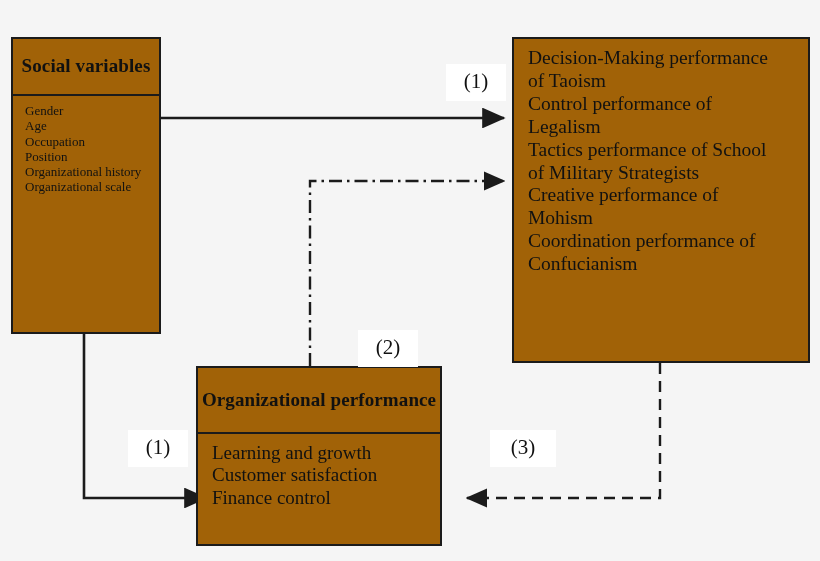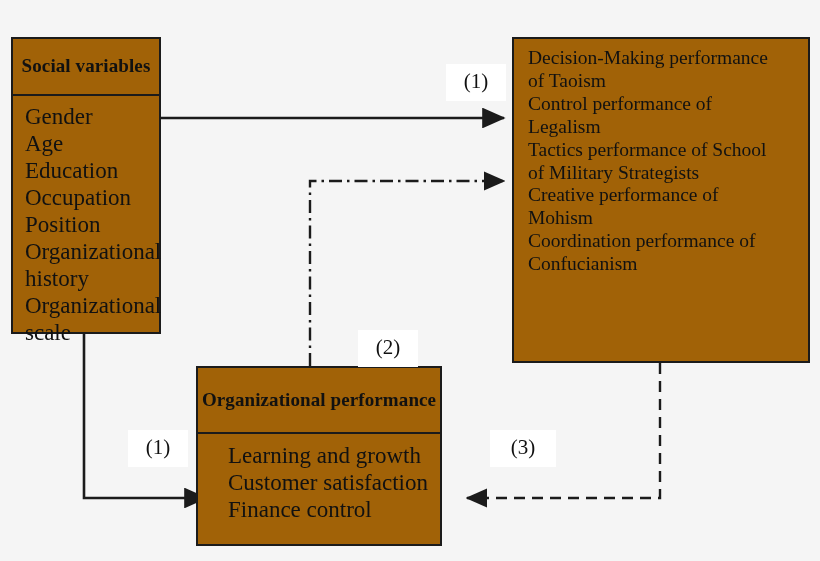--- a/index.html
+++ b/index.html
@@ -65,21 +65,21 @@
     top: 37px;
     width: 150px;
     height: 297px;
   }
   #box-social-variables .node-header {
     height: 57px;
     font-size: 19px;
   }
   #box-social-variables .node-body {
     padding: 7px 0 0 12px;
-    font-size: 23px;
+    font-size: 13px;
   }
 
   
   #box-c-theory {
     left: 512px;
     top: 37px;
     width: 298px;
     height: 326px;
   }
   #box-c-theory .node-header {
@@ -97,22 +97,22 @@
     left: 196px;
     top: 366px;
     width: 246px;
     height: 180px;
   }
   #box-org-performance .node-header {
     height: 66px;
     font-size: 19px;
   }
   #box-org-performance .node-body {
-    padding: 8px 0 0 30px;
-    font-size: 23px;
+    padding: 8px 0 0 14px;
+    font-size: 19px;
   }
 
   
   .edge-label {
     position: absolute;
     background: #ffffff;
     font-size: 21px;
     text-align: center;
     line-height: 1;
     z-index: 3;
@@ -148,21 +148,20 @@
     <path d="M84,334 L84,498 L206,498" fill="none" stroke="#1b1b1b" stroke-width="2.6" marker-end="url(#arrowhead-solid)"></path>
 
     <path d="M660,363 L660,498 L467,498" fill="none" stroke="#1b1b1b" stroke-width="2.4" stroke-dasharray="11,7" marker-end="url(#arrowhead-dash)"></path>
   </svg>
 
   <div class="node-box" id="box-social-variables">
     <div class="node-header">Social variables</div>
     <div class="node-body">
       <div class="row">Gender</div>
       <div class="row">Age</div>
-      <div class="row">Education</div>
       <div class="row">Occupation</div>
       <div class="row">Position</div>
       <div class="row">Organizational history</div>
       <div class="row">Organizational scale</div>
     </div>
   </div>
 
   <div class="node-box" id="box-c-theory">
     <div class="node-body">
       <div class="row">Decision-Making performance of Taoism</div>

